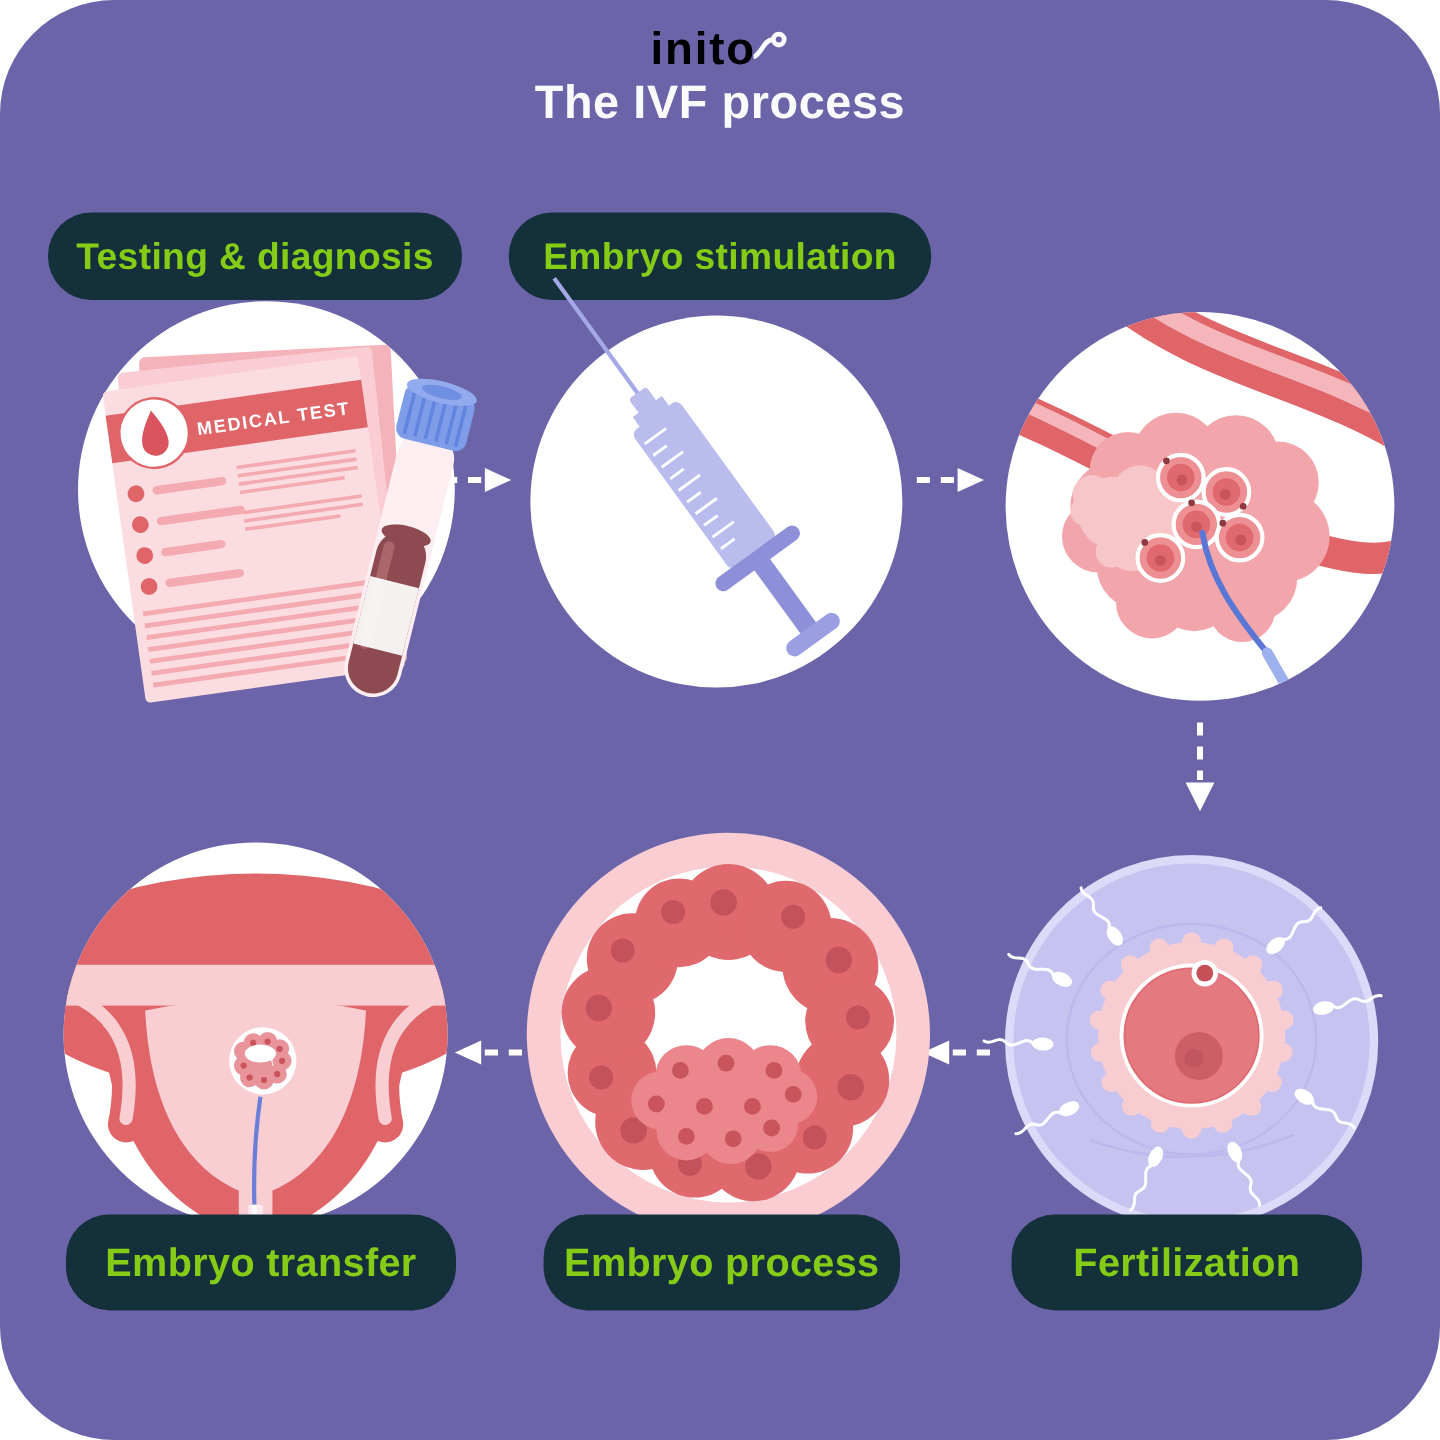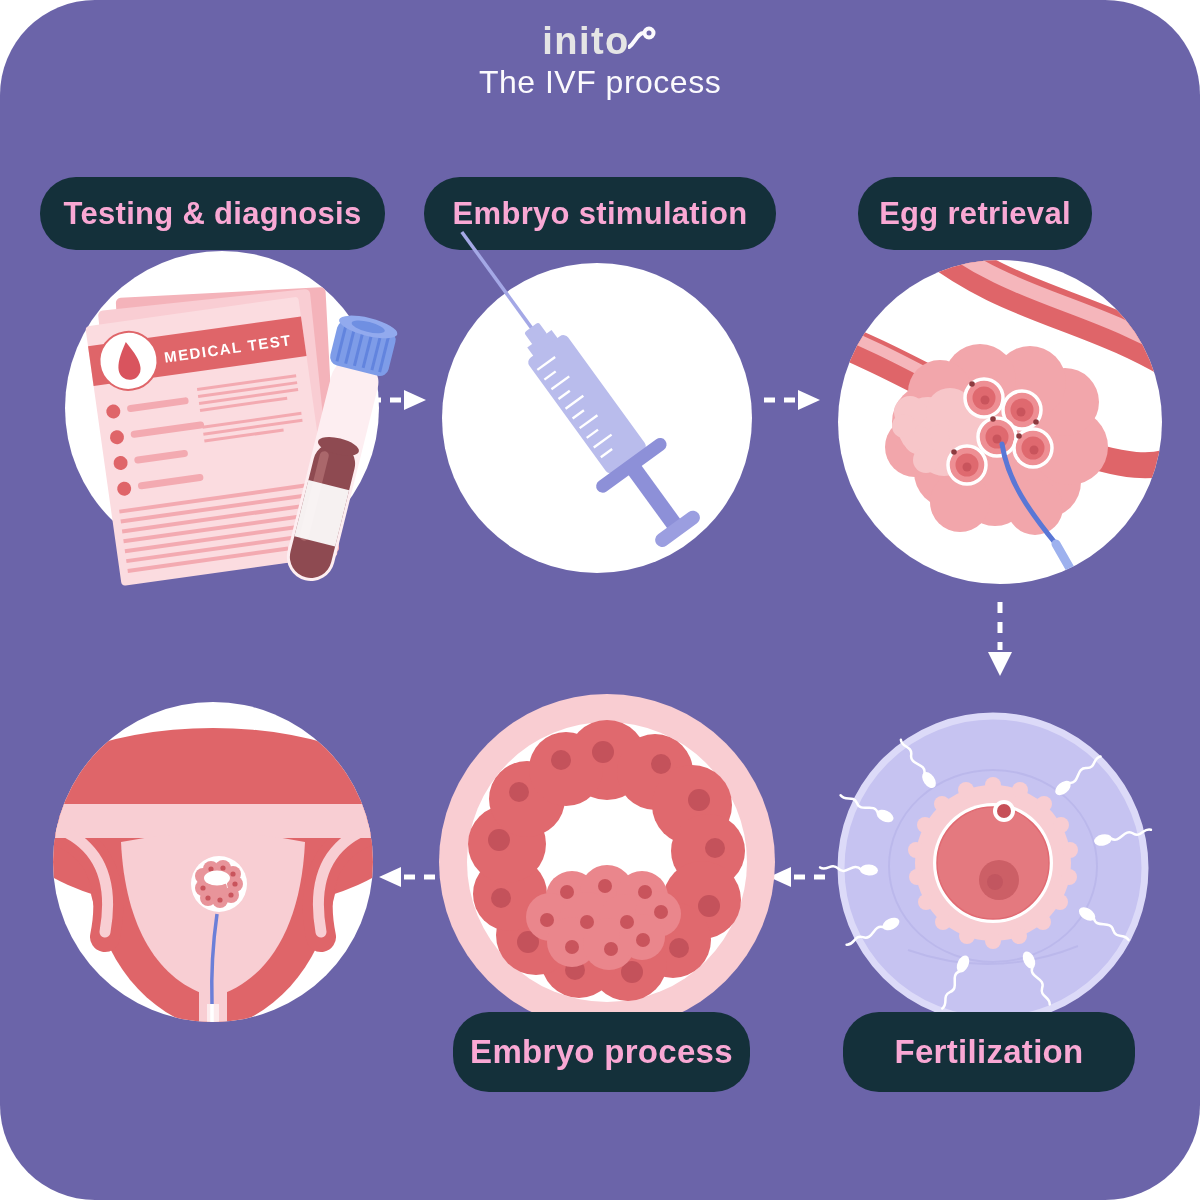--- a/index.html
+++ b/index.html
@@ -12,32 +12,32 @@
   .canvas {
     position:absolute; inset:0;
     background:#6b64a9;
     border-radius:95px;
     overflow:hidden;
   }
   
   .logo-row {
     position:absolute; top:22px; left:0; width:100%;
     display:flex; justify-content:center; align-items:flex-start;
-    color:#e5e5e5;
+    color:#000000;
   }
   .logo-text { font-size:38px; font-weight:bold; letter-spacing:1.5px; line-height:1; }
   .logo-tail { margin-left:-2px; margin-top:2px; }
   .title {
     position:absolute; top:64px; left:0; width:100%;
-    text-align:center; font-size:32px; font-weight:normal;
+    text-align:center; font-size:39px; font-weight:bold;
     color:#fbfafd; letter-spacing:0.5px;
   }
   
   .pill {
-    position:absolute; background:#14303a; color:#f9a8d4;
+    position:absolute; background:#14303a; color:#84cc16;
     border-radius:36px; display:flex; align-items:center; justify-content:center;
     font-weight:bold; z-index:5; letter-spacing:0.3px;
   }
   .pill.top    { height:73px; font-size:31px; }
   .pill.bottom { height:80px; font-size:33px; }
   #pill-testing        { left:40px;  top:177px; width:345px; }
   #pill-ovarian        { left:424px; top:177px; width:352px; }
   #pill-egg            { left:858px; top:177px; width:234px; }
   #pill-transfer       { left:55px;  top:1012px; width:325px; }
   #pill-growth         { left:453px; top:1012px; width:297px; }
@@ -70,21 +70,21 @@
       <svg width="30" height="30" viewBox="0 0 30 30">
         <path d="M1,23 C8,18 9,9 16,9" stroke="#fbfafd" stroke-width="4" fill="none" stroke-linecap="round"></path>
         <circle cx="21" cy="9" r="4.5" stroke="#fbfafd" stroke-width="4" fill="none"></circle>
       </svg>
     </span>
   </div>
   <div class="title">The IVF process</div>
 
   <div class="pill top" id="pill-testing">Testing &amp; diagnosis</div>
   <div class="pill top" id="pill-ovarian">Embryo stimulation</div>
-  <div class="pill top" id="pill-egg">Egg retrieval</div>
+  <div class="pill bottom" id="pill-transfer">Embryo transfer</div>
   <div class="pill bottom" id="pill-growth">Embryo process</div>
   <div class="pill bottom" id="pill-fertilization">Fertilization</div>
 
   <div class="arrow" id="arrow-1">
     <svg width="60" height="24" viewBox="0 0 60 24">
       <line x1="2" y1="12" x2="34" y2="12" stroke="#fff" stroke-width="5" stroke-dasharray="11 9"></line>
       <polygon points="36,2 58,12 36,22" fill="#fff"></polygon>
     </svg>
   </div>
   <div class="arrow" id="arrow-2">

